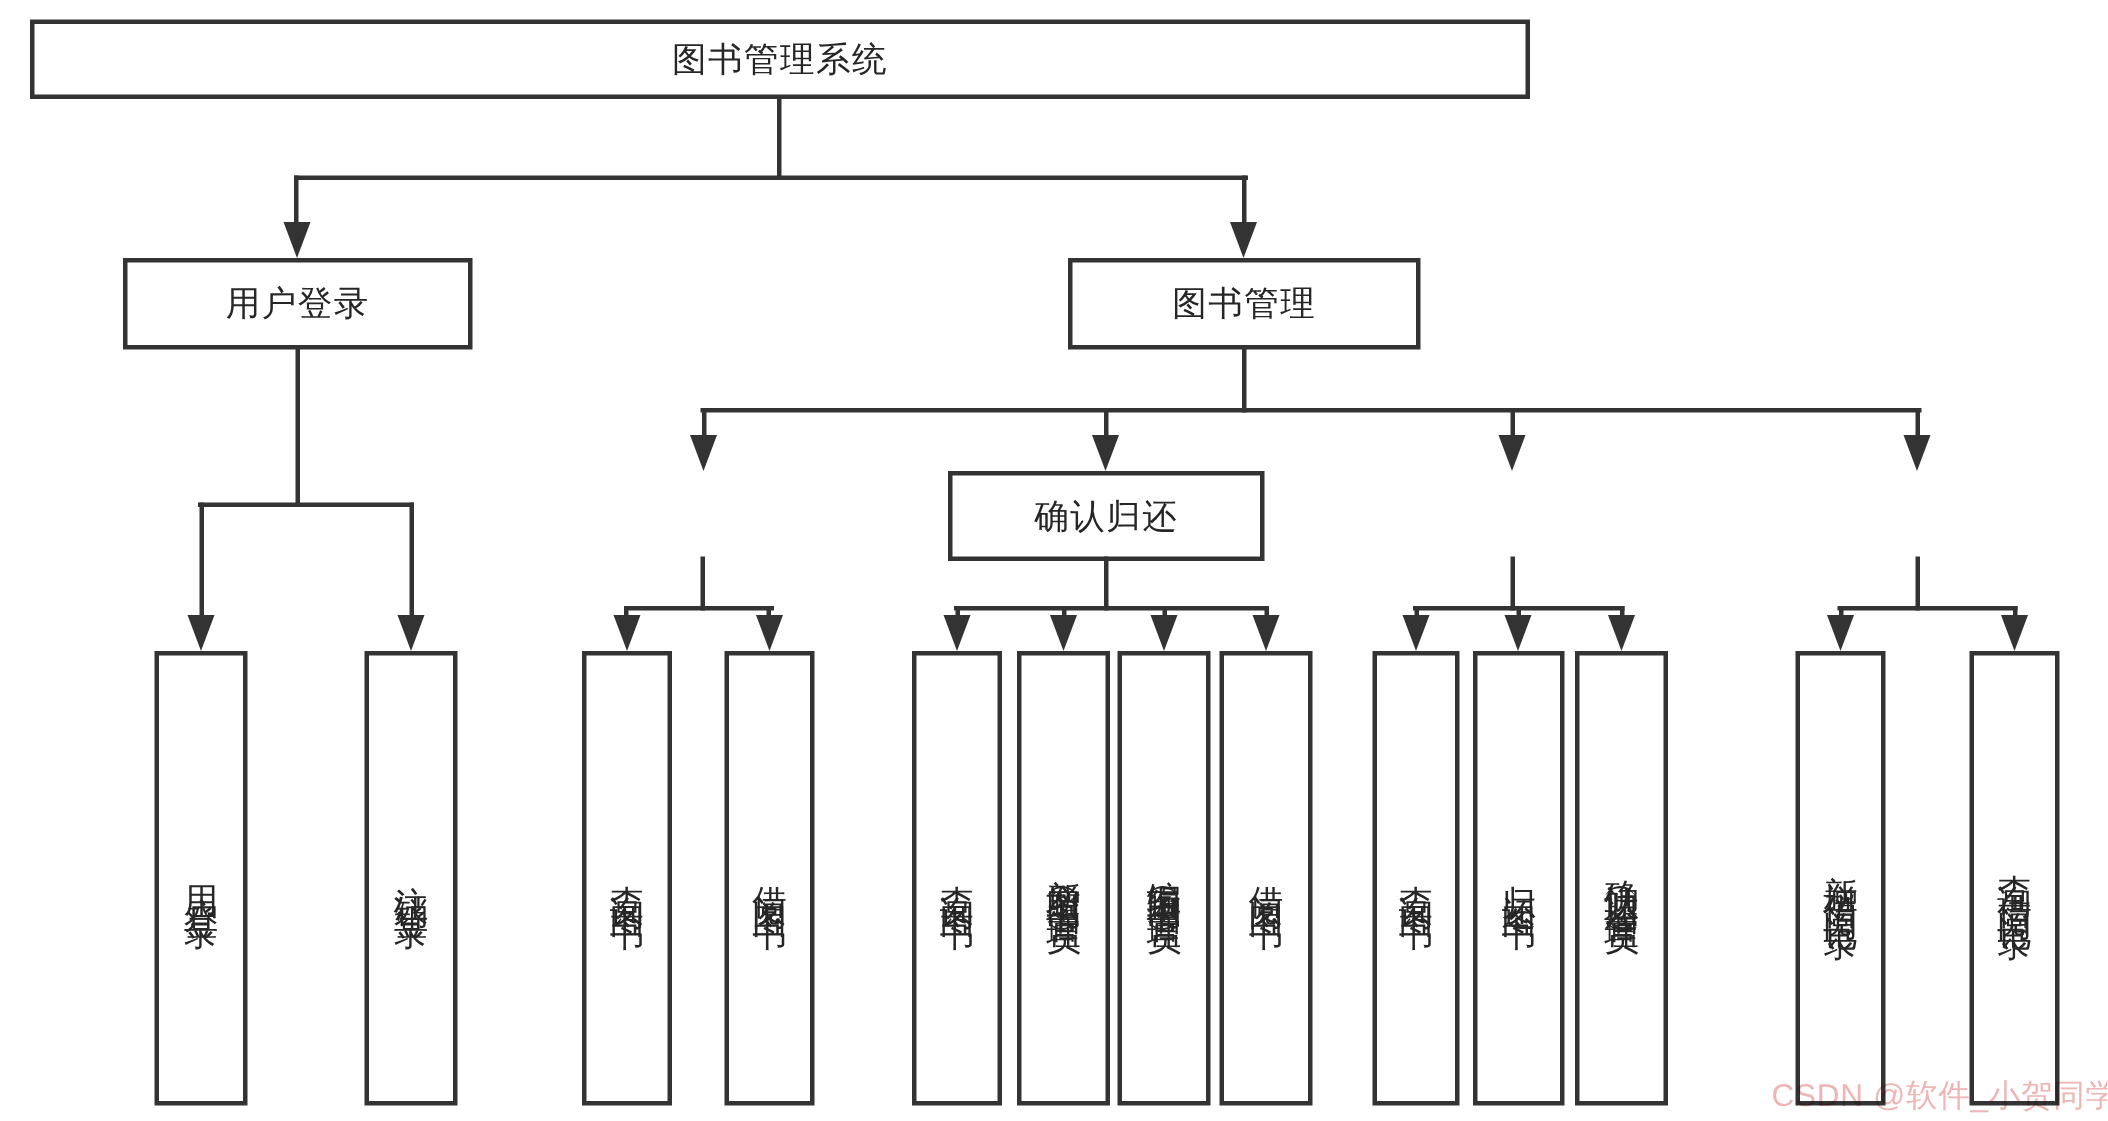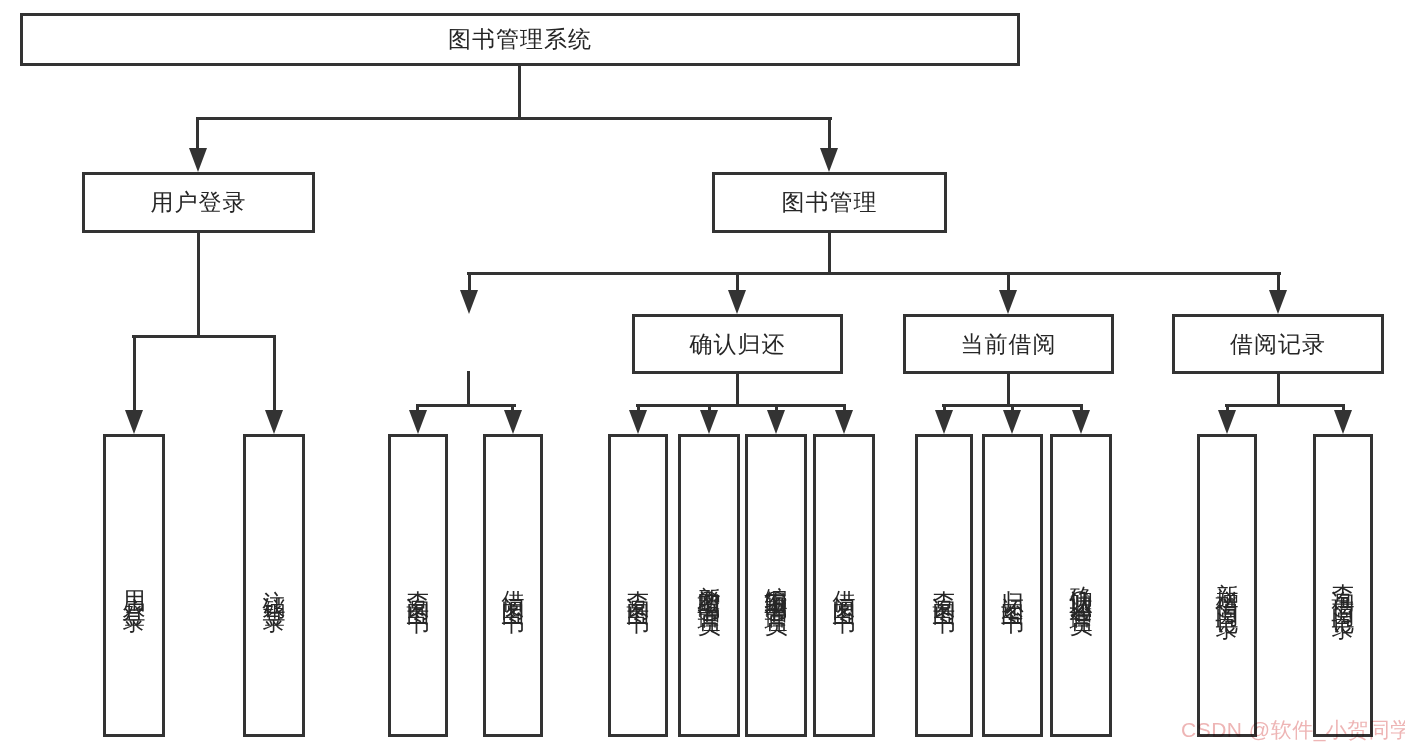--- a/index.html
+++ b/index.html
@@ -77,26 +77,20 @@
   <div class="vline" style="left:736px;top:272px;width:3px;height:20px"></div>
   <div class="ahead" style="left:728px;top:290px"></div>
   <div class="vline" style="left:1007px;top:272px;width:3px;height:20px"></div>
   <div class="ahead" style="left:999px;top:290px"></div>
   <div class="vline" style="left:1277px;top:272px;width:3px;height:20px"></div>
   <div class="ahead" style="left:1269px;top:290px"></div>
 
   <div class="node" style="left:632px;top:314px;width:211px;height:60px">
     <span class="hlabel">确认归还</span>
   </div>
-  <div class="node" style="left:903px;top:314px;width:211px;height:60px">
-    <span class="hlabel">当前借阅</span>
-  </div>
-  <div class="node" style="left:1172px;top:314px;width:212px;height:60px">
-    <span class="hlabel">借阅记录</span>
-  </div>
 
   <div class="vline" style="left:467px;top:371px;width:3px;height:36px"></div>
   <div class="hline" style="left:416px;top:404px;width:100px;height:3px"></div>
   <div class="vline" style="left:416px;top:404px;width:3px;height:8px"></div>
   <div class="ahead" style="left:409px;top:410px"></div>
   <div class="vline" style="left:511px;top:404px;width:3px;height:8px"></div>
   <div class="ahead" style="left:504px;top:410px"></div>
 
   <div class="vline" style="left:736px;top:371px;width:3px;height:36px"></div>
   <div class="hline" style="left:636px;top:404px;width:210px;height:3px"></div>

